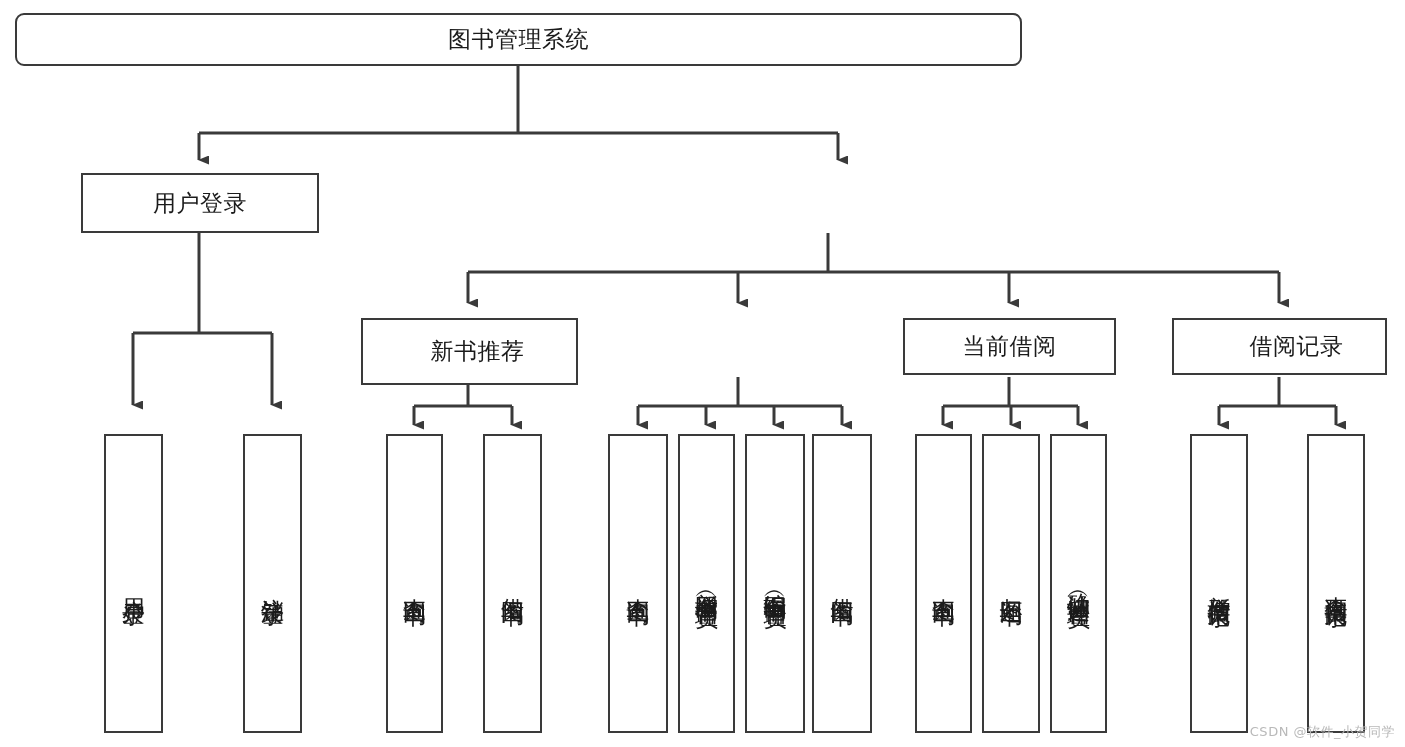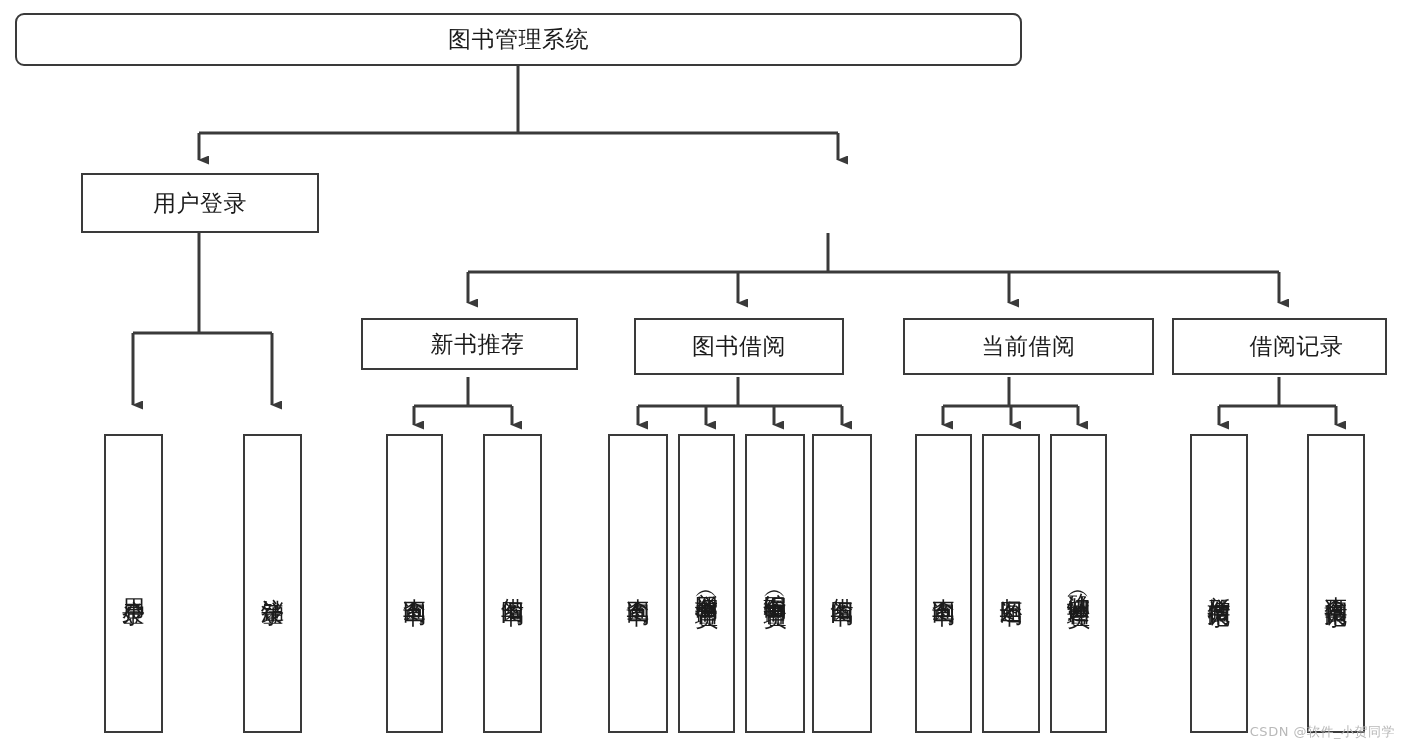--- a/index.html
+++ b/index.html
@@ -120,29 +120,26 @@
 
   <div class="node horiz" style="left:15px; top:13px; width:1007px; height:53px;border-radius:9px;">
     <span>图书管理系统</span>
   </div>
 
   <div class="node horiz" style="left:81px; top:173px; width:238px; height:60px;">
     <span>用户登录</span>
   </div>
 
 
-  <div class="node horiz" style="left:361px; top:318px; width:217px; height:52px;padding-left:16px;">
+  <div class="node horiz" style="left:361px; top:318px; width:217px; height:67px;padding-left:16px;">
     <span>新书推荐</span>
   </div>
 
-  <div class="node horiz" style="left:634px; top:318px; width:210px; height:57px;">
-    <span>图书借阅</span>
-  </div>
 
-  <div class="node horiz" style="left:903px; top:318px; width:251px; height:57px;">
+  <div class="node horiz" style="left:903px; top:318px; width:213px; height:57px;">
     <span>当前借阅</span>
   </div>
 
   <div class="node horiz" style="left:1172px; top:318px; width:215px; height:57px;padding-left:34px;">
     <span>借阅记录</span>
   </div>
 
   <div class="node vert" style="left:104px; top:434px; width:59px; height:299px;">
     <span class="vtext">用户登录</span>
   </div>

